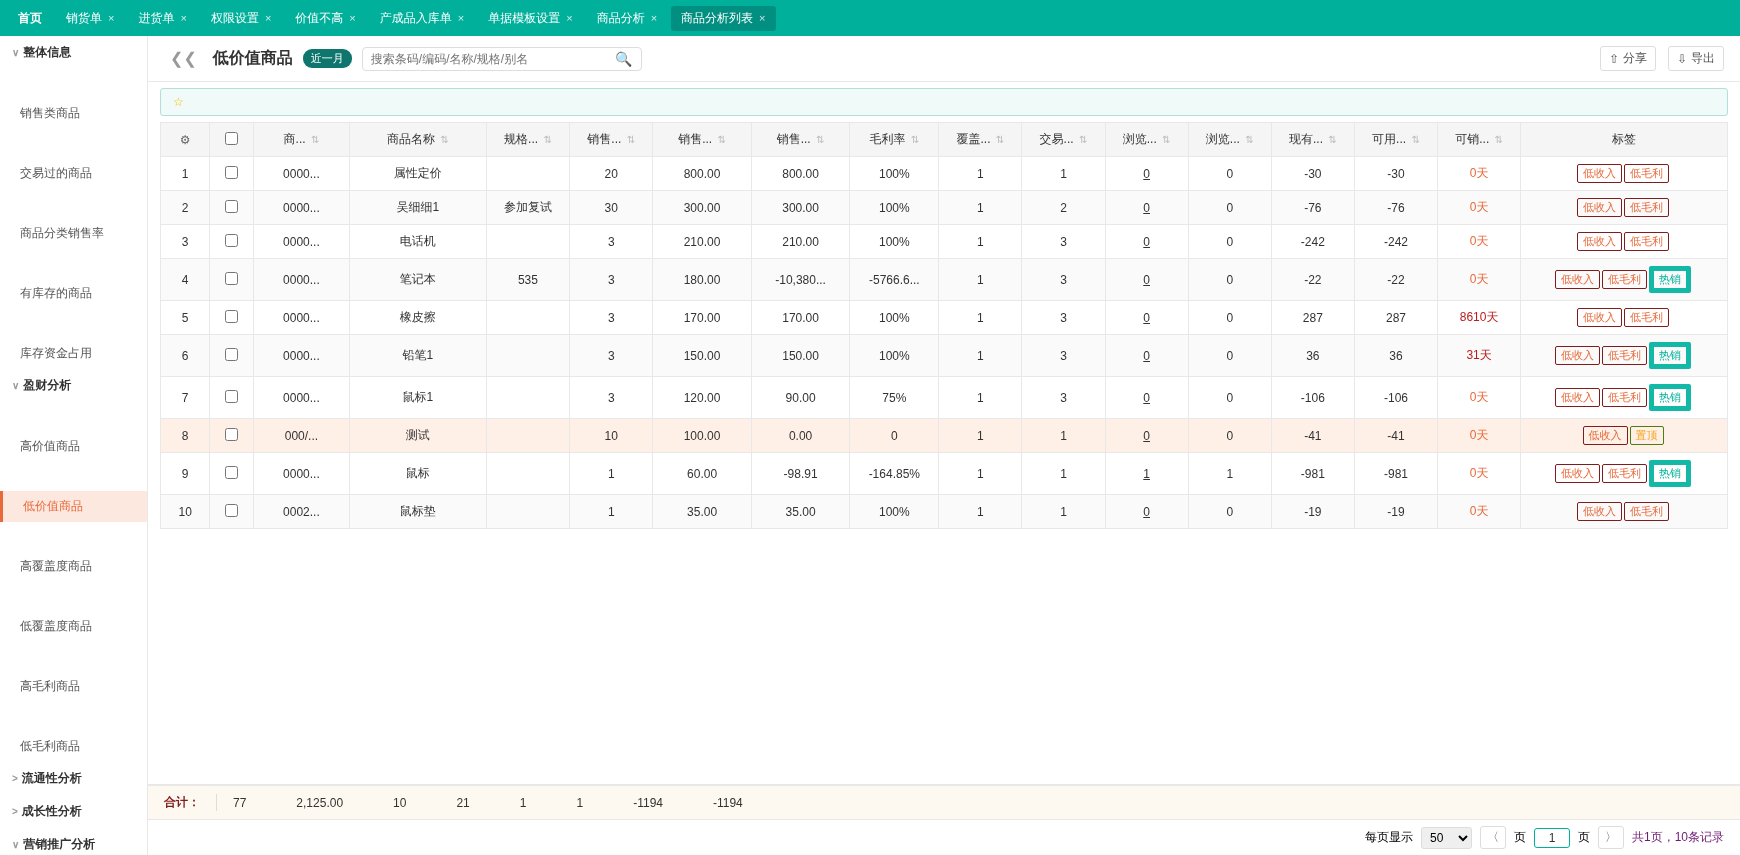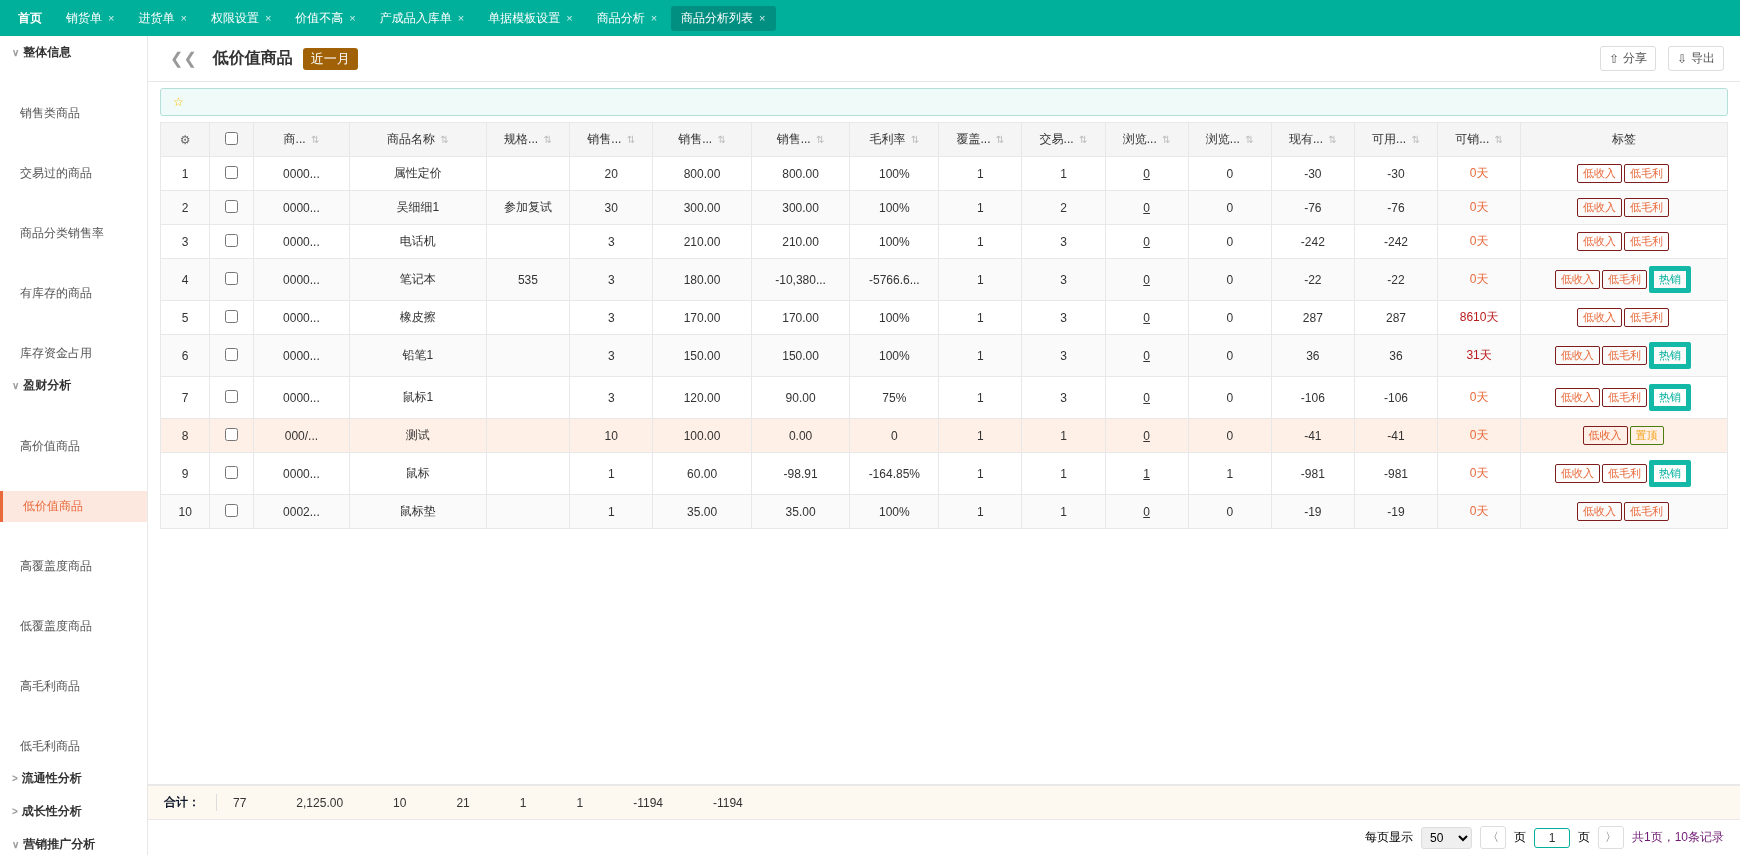--- a/index.html
+++ b/index.html
@@ -80,25 +80,25 @@
       color: #999;
       font-size: 16px;
       padding: 2px 6px;
     }
     .page-title {
       font-size: 16px;
       font-weight: bold;
       color: #333;
     }
     .time-badge {
-      background: #a16207;
+      background: #0f766e;
       color: #fff;
       padding: 2px 8px;
-      border-radius: 3px;
-      font-size: 13px;
+      border-radius: 9px;
+      font-size: 11px;
       cursor: pointer;
     }
     .search-box {
       display: flex;
       align-items: center;
       border: 1px solid #ddd;
       border-radius: 4px;
       padding: 3px 8px;
       gap: 6px;
       flex: 1;
@@ -193,21 +193,21 @@
     .footer-totals {
       background: #fef9f0;
       border-top: 2px solid #e8e8e8;
       padding: 8px 16px;
       display: flex;
       align-items: center;
       gap: 0;
     }
     .footer-label {
       font-weight: bold;
-      color: #0f172a;
+      color: #7f1d1d;
       padding-right: 16px;
       border-right: 1px solid #ddd;
       margin-right: 16px;
     }
     .footer-values {
       display: flex;
       gap: 50px;
       color: #333;
     }
 
@@ -363,20 +363,24 @@
       <span>新品</span>
     </div>
   </div>
 
   <div class="content-area">
 
     <div class="content-header">
       <span class="collapse-btn">❮❮</span>
       <span class="page-title">低价值商品</span>
       <span class="time-badge">近一月</span>
+      <div class="search-box">
+        <input type="text" placeholder="搜索条码/编码/名称/规格/别名" style="">
+        <span class="search-icon">🔍</span>
+      </div>
       <div class="header-right">
         <div class="action-btn">
           <span>⇧</span>
           <span>分享</span>
         </div>
         <div class="action-btn">
           <span>⇩</span>
           <span>导出</span>
         </div>
       </div>

